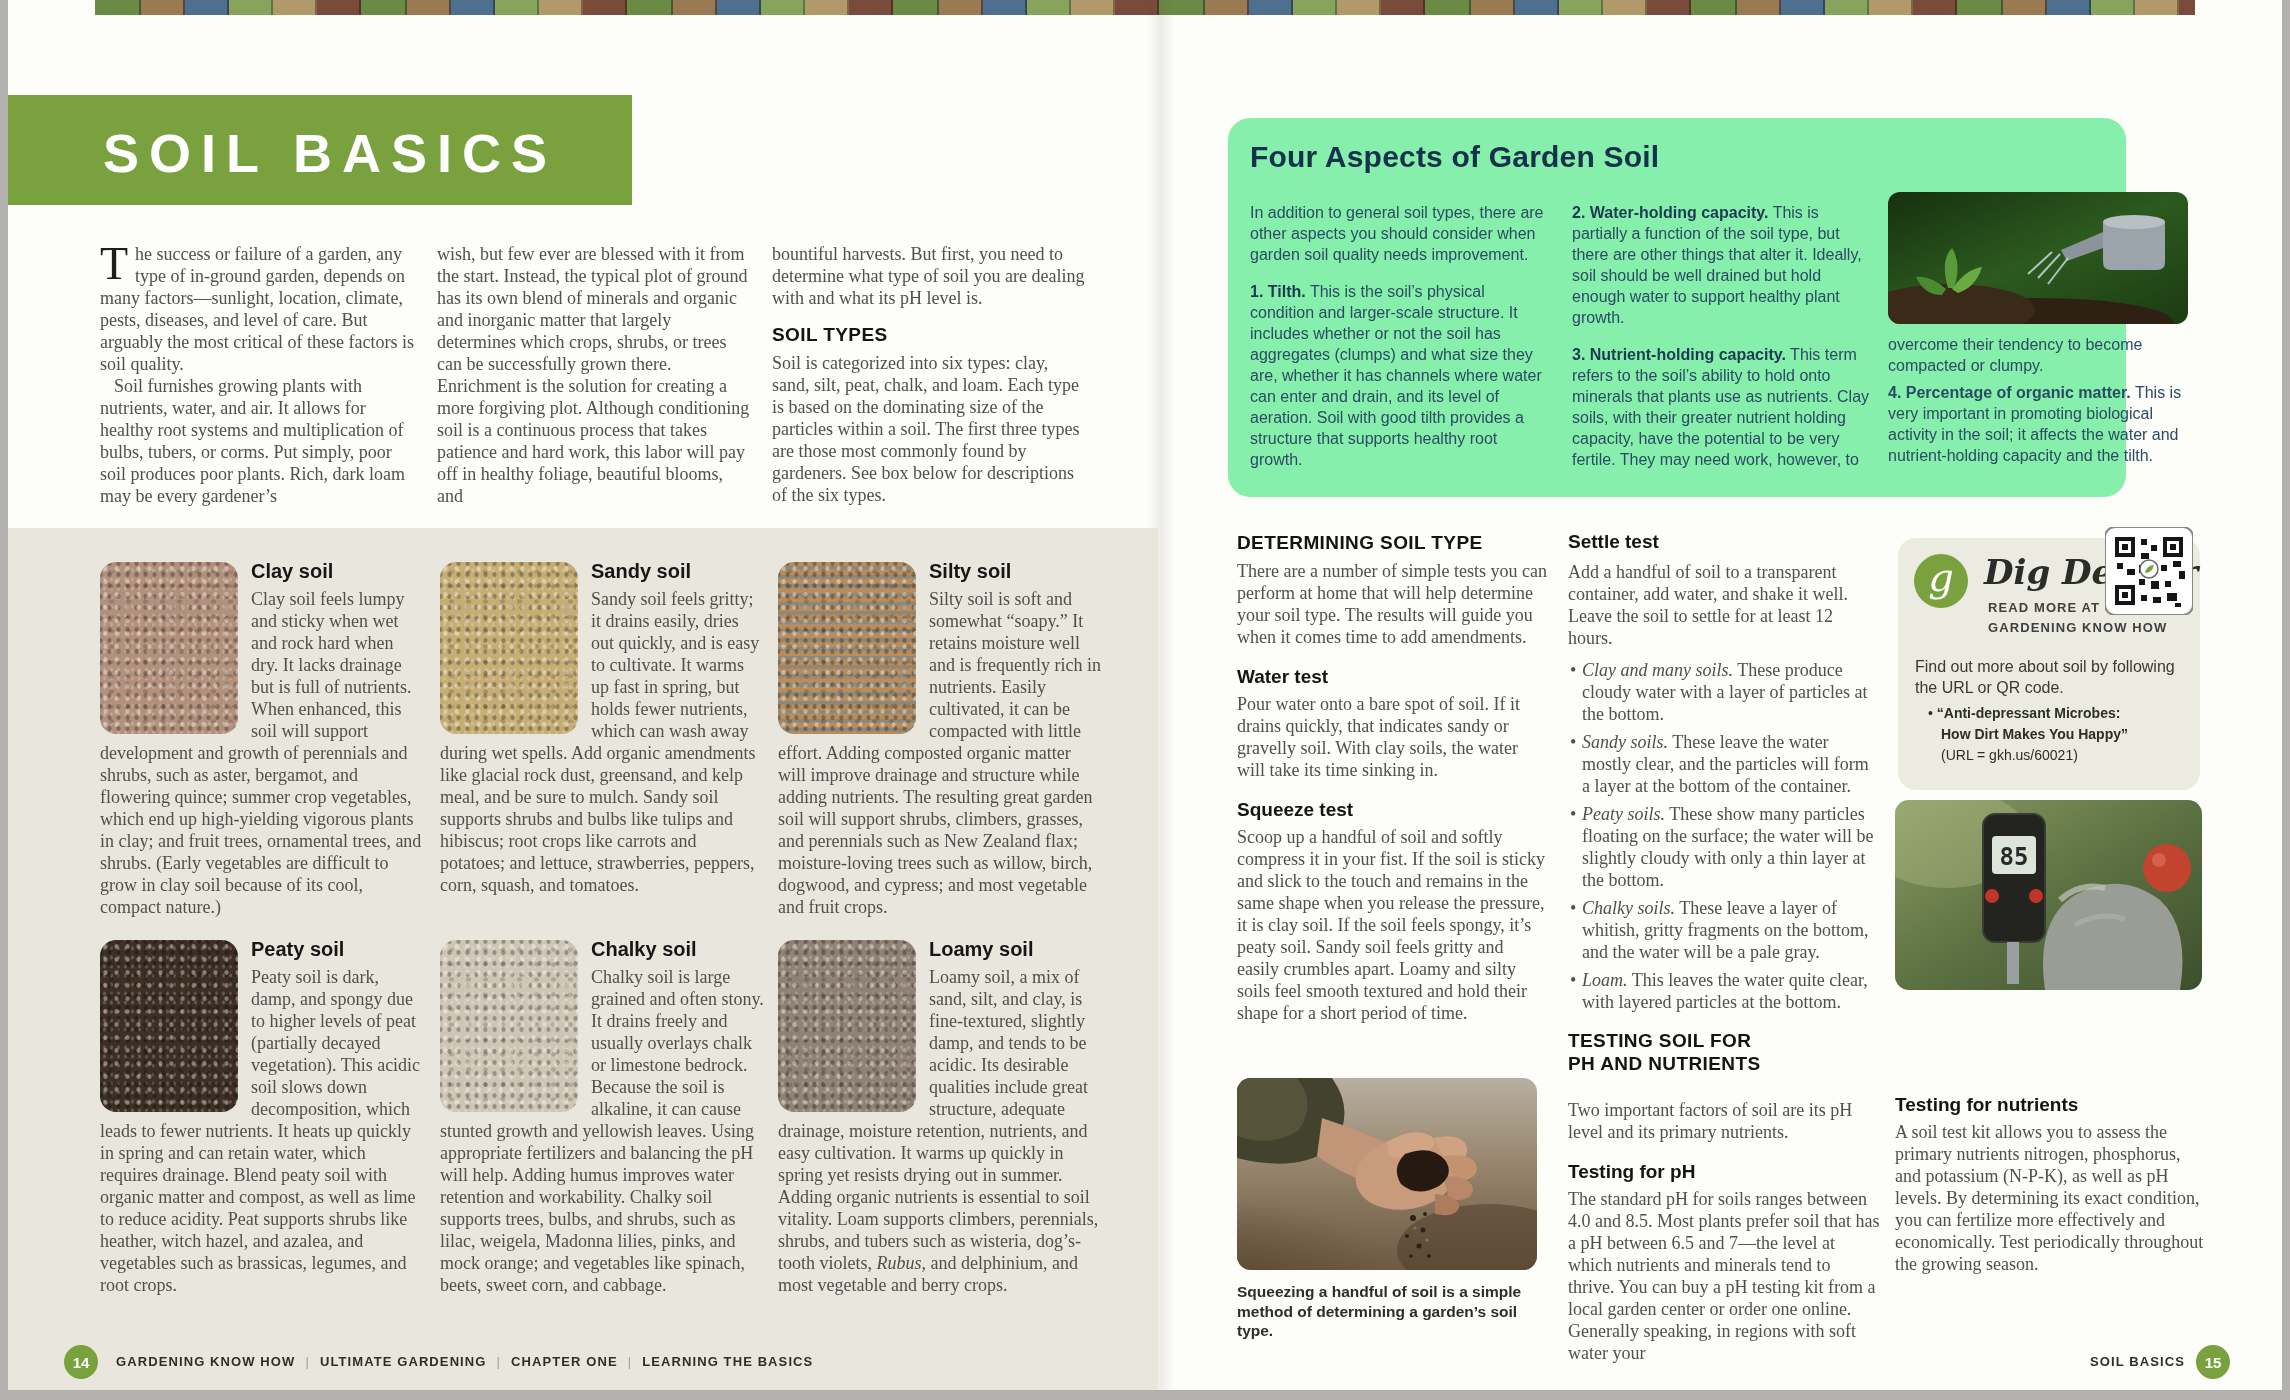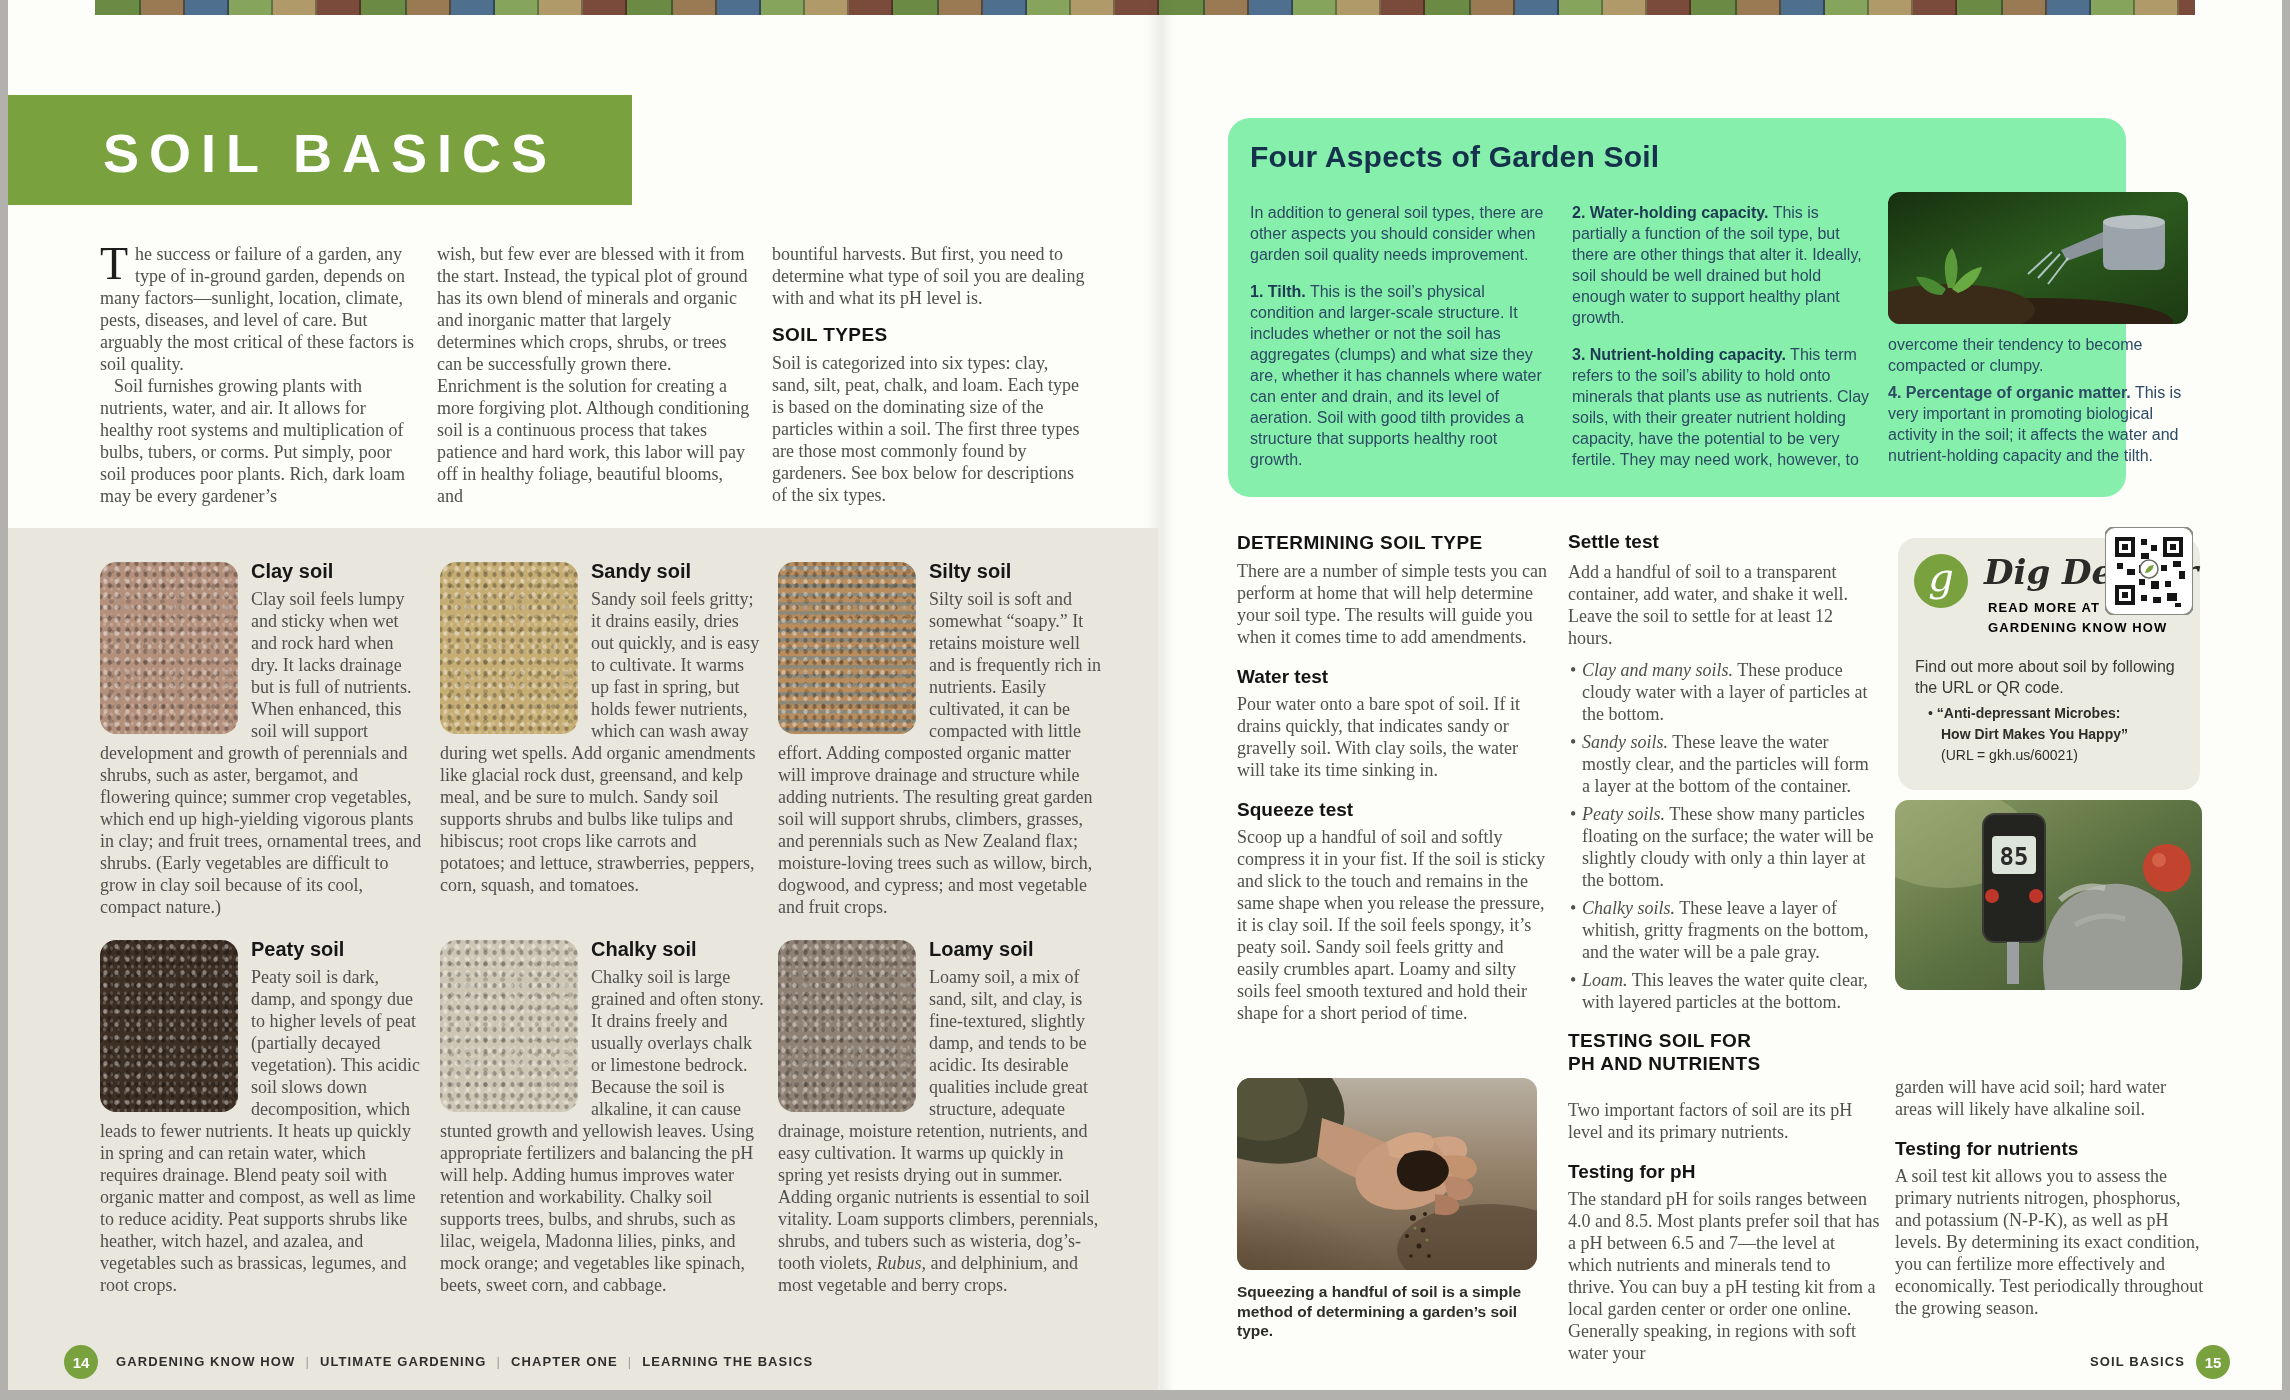--- a/index.html
+++ b/index.html
@@ -60,21 +60,21 @@
   
   .rcol{width:312px;}
   .photo-frame{border-radius:14px;overflow:hidden;}
   .bullet{position:relative;padding-left:14px;margin-bottom:6px;}
   .bullet .dot{position:absolute;left:2px;top:0;}
   
   .dig-box{left:1898px;top:538px;width:302px;height:252px;background:#ecebe1;border-radius:18px;}
   .dig-logo{position:absolute;left:16px;top:16px;width:54px;height:54px;border-radius:50%;background:#79a23f;
     color:#fff;font-family:"DejaVu Serif",serif;font-style:italic;font-size:40px;display:flex;align-items:center;justify-content:center;padding-bottom:8px;}
   .dig-title{position:absolute;left:86px;top:14px;font-family:"DejaVu Serif",serif;font-style:italic;font-weight:bold;font-size:34px;color:#2b2b27;}
-  .dig-tag{position:absolute;left:90px;font-size:13px;letter-spacing:1.1px;color:#000000;font-weight:bold;}
+  .dig-tag{position:absolute;left:90px;font-size:13px;letter-spacing:1.1px;color:#404040;font-weight:bold;}
   .dig-body{position:absolute;left:17px;top:118px;width:272px;font-size:16px;line-height:21px;color:#3a3a34;}
   .dig-link{position:absolute;left:30px;top:165px;width:262px;font-size:14px;line-height:21px;color:#2d2d29;}
   .qr{left:2105px;top:527px;width:88px;height:88px;}
   
   .pgnum{width:34px;height:34px;border-radius:50%;background:#79a23f;color:#fff;font-weight:bold;font-size:15px;
     display:flex;align-items:center;justify-content:center;}
   .bc{font-size:13px;font-weight:bold;letter-spacing:1.1px;color:#2e2e2c;display:flex;align-items:center;gap:10px;}
   .bc .sep{color:#a0a09a;font-weight:normal;}
 </style>
 </head>
@@ -349,21 +349,20 @@
       <rect x="88" y="14" width="62" height="128" rx="12" fill="#23241f" stroke="#3a3b34" stroke-width="2"></rect>
       <rect x="97" y="36" width="44" height="38" rx="4" fill="#dde4da"></rect>
       <text x="119" y="65" font-family="DejaVu Sans Mono, monospace" font-size="24" font-weight="bold" fill="#2a2a2a" text-anchor="middle">85</text>
       <circle cx="97" cy="96" r="7" fill="#c03529"></circle>
         <circle cx="141" cy="96" r="7" fill="#c03529"></circle>
       <rect x="112" y="142" width="12" height="42" fill="#9aa0a2"></rect>
     </svg>
   </div>
 
   <div class="abs rcol" style="left:1895px;top:1076px;">
-    <p class="serif">garden will have acid soil; hard water areas will likely have alkaline soil.</p>
     <div class="h-sub" style="margin-top:18px;">Testing for nutrients</div>
     <p class="serif" style="margin-top:5px;">A soil test kit allows you to assess the primary nutrients nitrogen, phosphorus, and potassium (N-P-K), as well as pH levels. By determining its exact condition, you can fertilize more effectively and economically. Test periodically throughout the growing season.</p>
   </div>
 
   <div class="abs bc" style="left:1985px;top:1354px;width:200px;justify-content:flex-end;">
     <span>SOIL BASICS</span>
   </div>
   <div class="abs pgnum" style="left:2196px;top:1345px;">15</div>
 </div>
 

